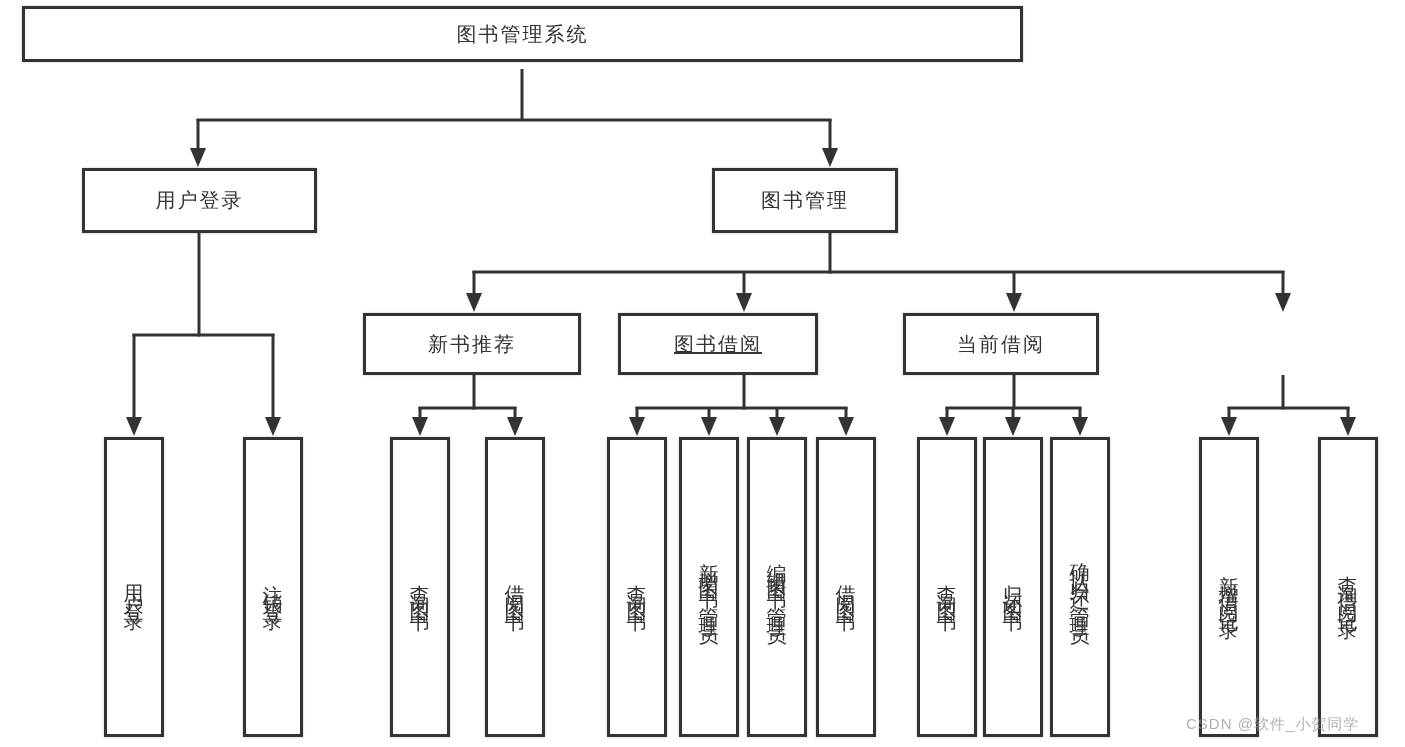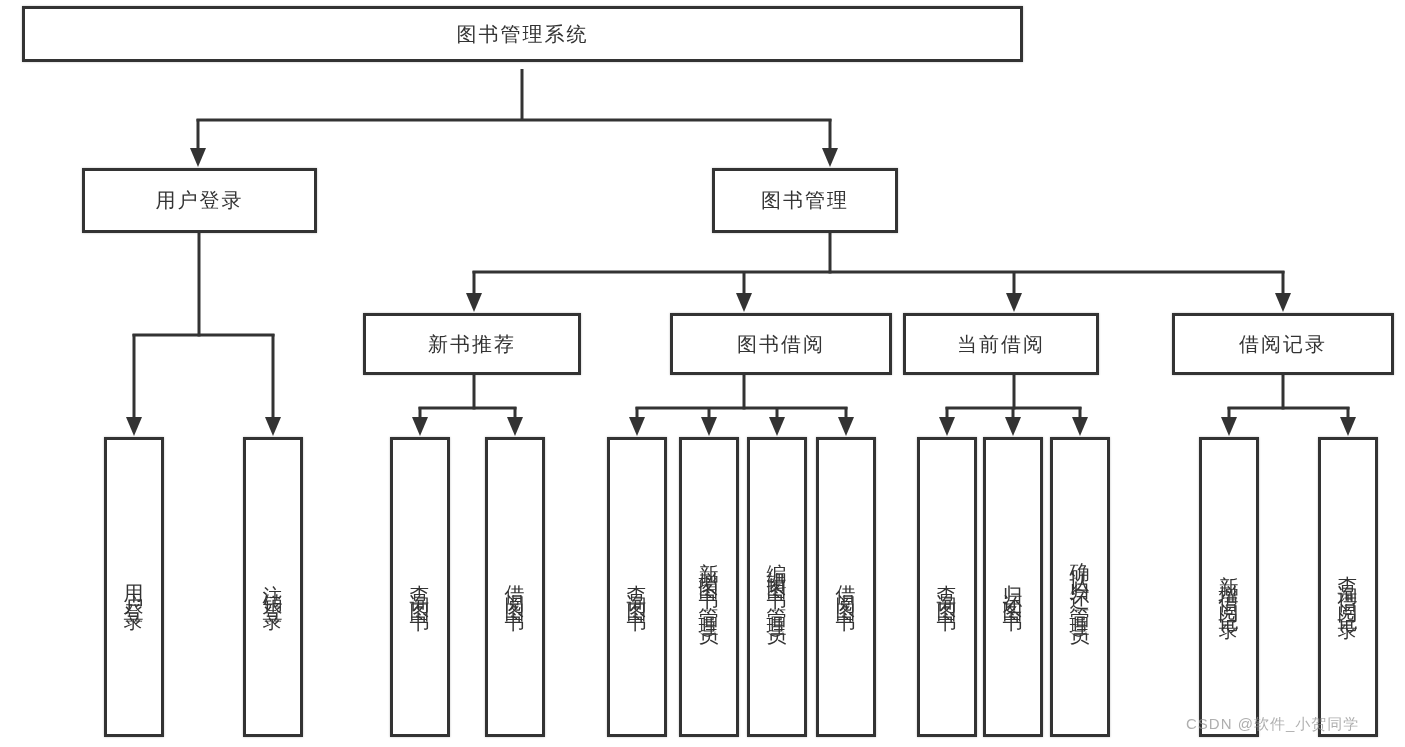--- a/index.html
+++ b/index.html
@@ -123,23 +123,22 @@
       <polygon points="1340,417 1356,417 1348,436"></polygon>
     </g>
   </svg>
 
   <div class="node" style="left:22px;top:6px;width:1001px;height:56px;">图书管理系统</div>
 
   <div class="node" style="left:82px;top:168px;width:235px;height:65px;">用户登录</div>
   <div class="node" style="left:712px;top:168px;width:186px;height:65px;text-align:right;">图书管理</div>
 
   <div class="node" style="left:363px;top:313px;width:218px;height:62px;">新书推荐</div>
-  <div class="node" style="left:670px;top:313px;width:222px;height:62px;">图书借阅</div>
+  <div class="node" style="left:618px;top:313px;width:200px;height:62px;text-decoration:underline;">图书借阅</div>
   <div class="node" style="left:903px;top:313px;width:196px;height:62px;">当前借阅</div>
-  <div class="node" style="left:1172px;top:313px;width:222px;height:62px;">借阅记录</div>
 
   <div class="leaf" style="left:104px;">
     <span>用户登录</span>
   </div>
   <div class="leaf" style="left:243px;">
     <span>注销登录</span>
   </div>
 
   <div class="leaf" style="left:390px;">
     <span>查询图书</span>

